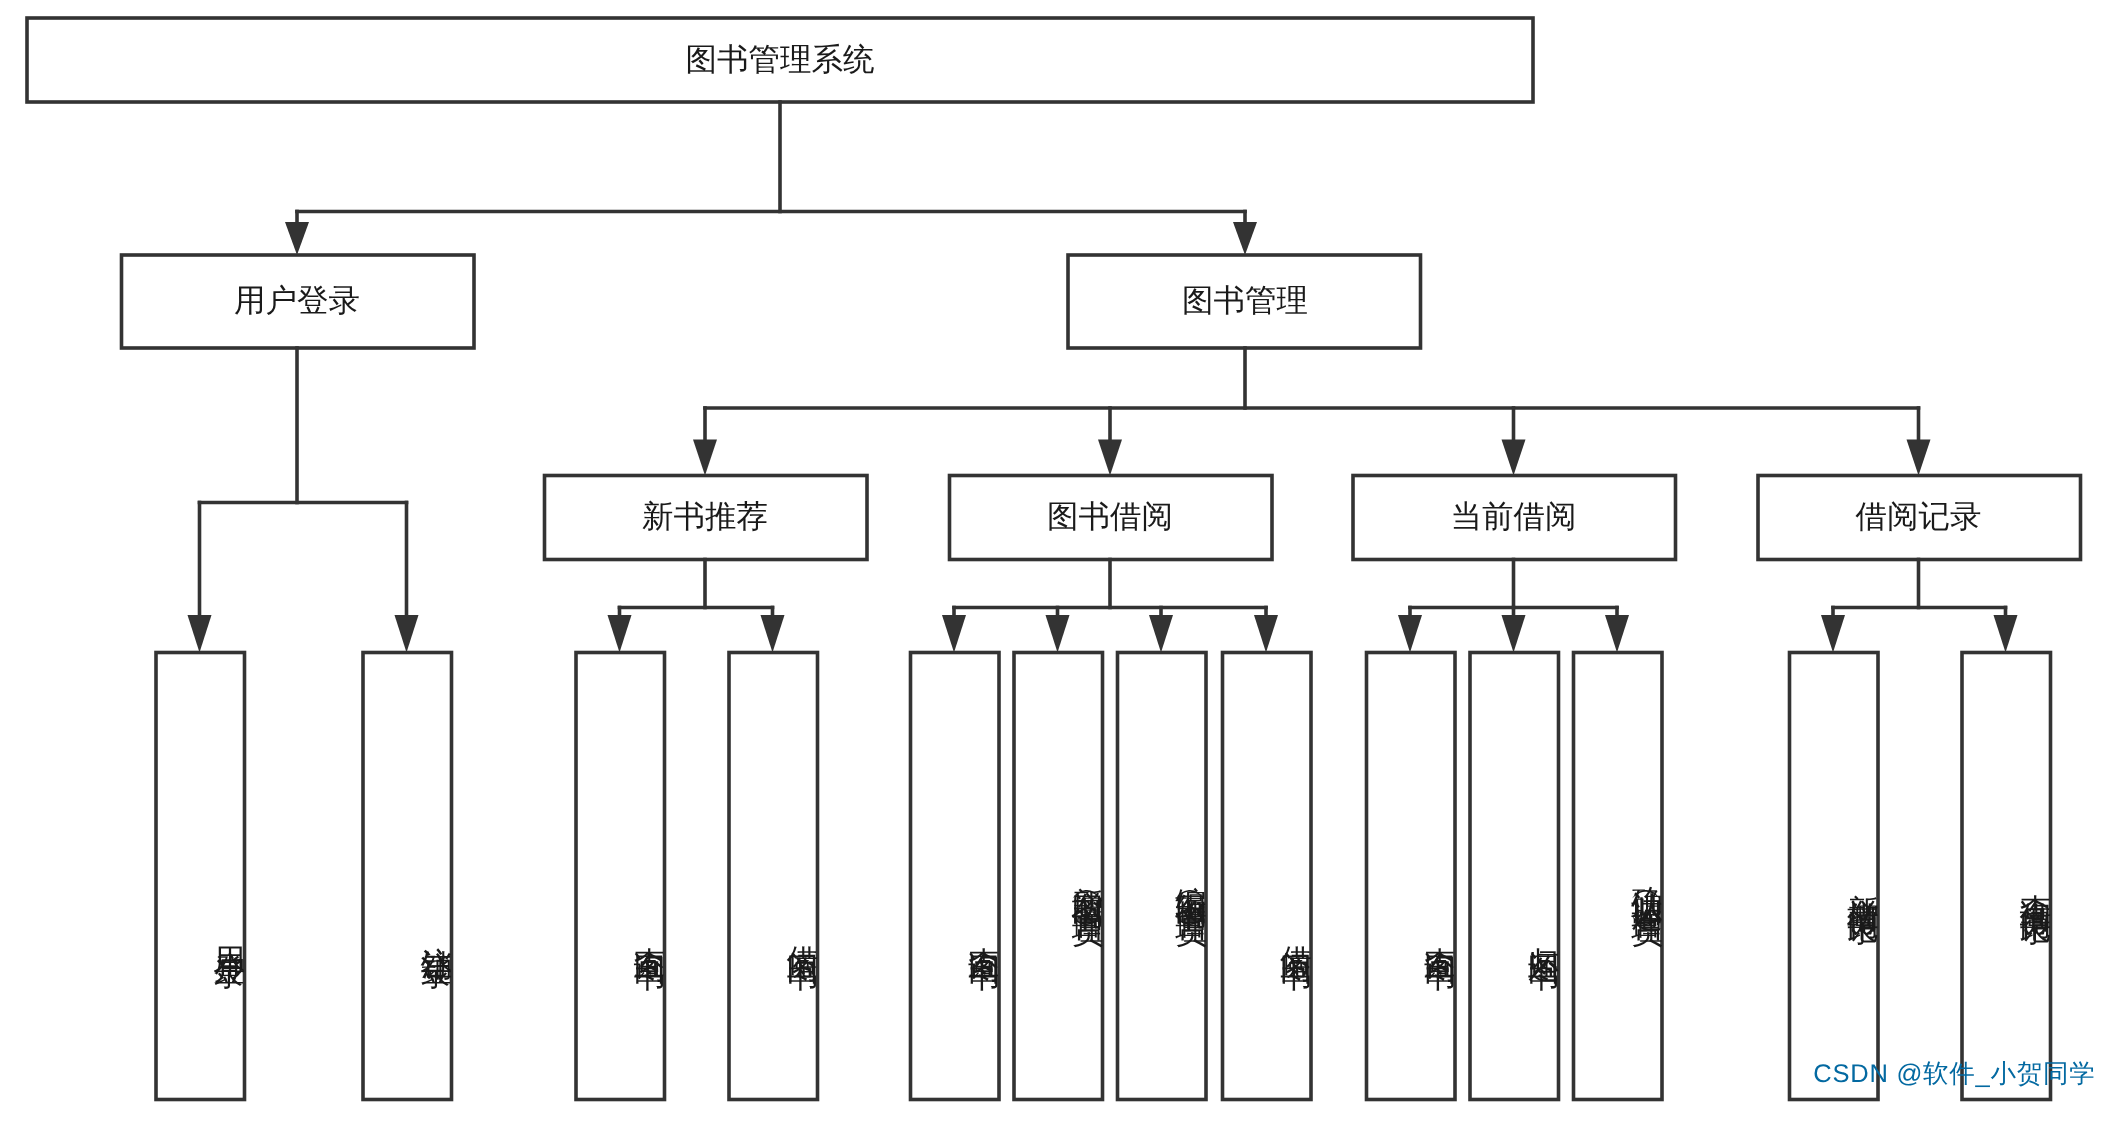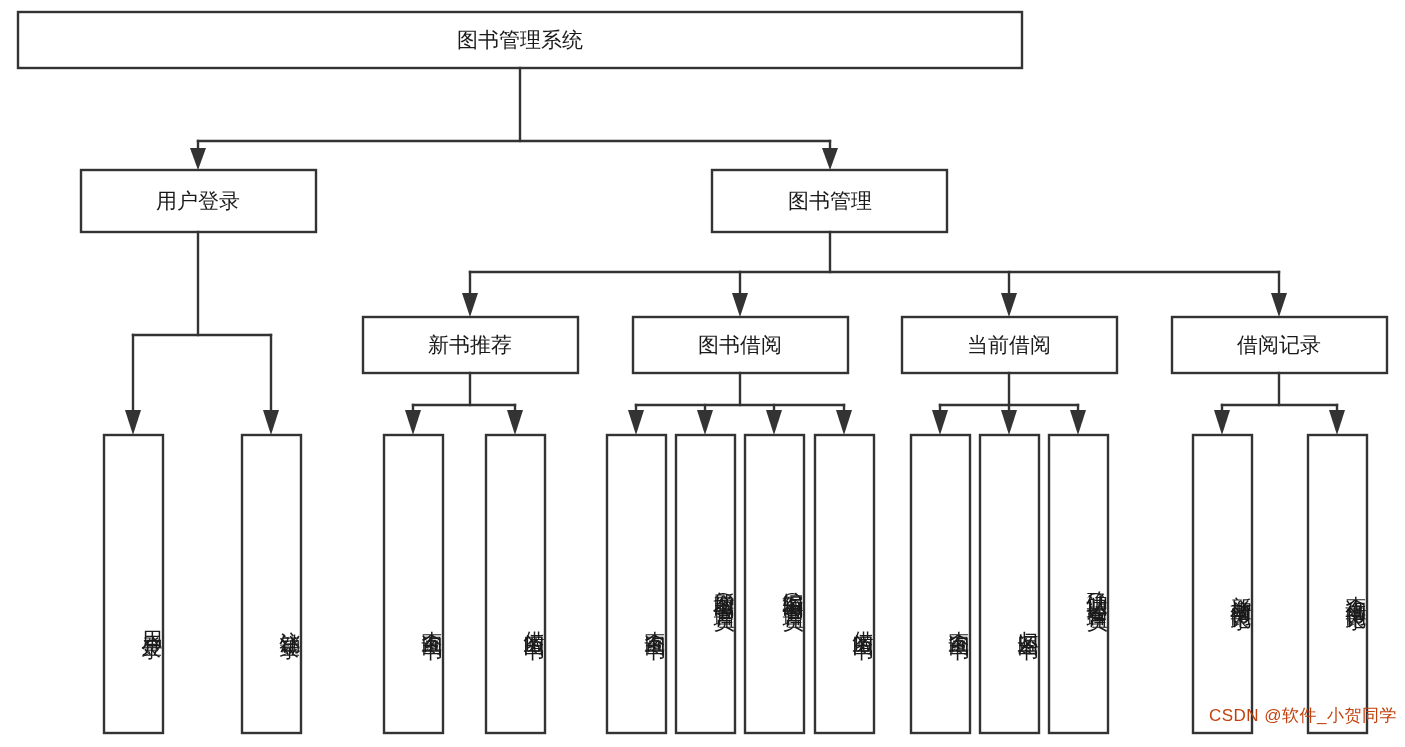--- a/index.html
+++ b/index.html
@@ -62,21 +62,21 @@
     justify-content: center;
     white-space: nowrap;
     pointer-events: none;
   }
   .watermark {
     position: absolute;
     right: 8px;
     bottom: 6px;
     font-family: "Liberation Sans", "DejaVu Sans", sans-serif;
     font-size: 17px;
-    color: #c2410c;
+    color: #0369a1;
     white-space: nowrap;
     letter-spacing: 0.5px;
   }
 </style>
 </head>
 <body>
 
 <div id="diagram-root">
 
   <svg class="diagram-canvas" viewBox="0 0 1405 747">

